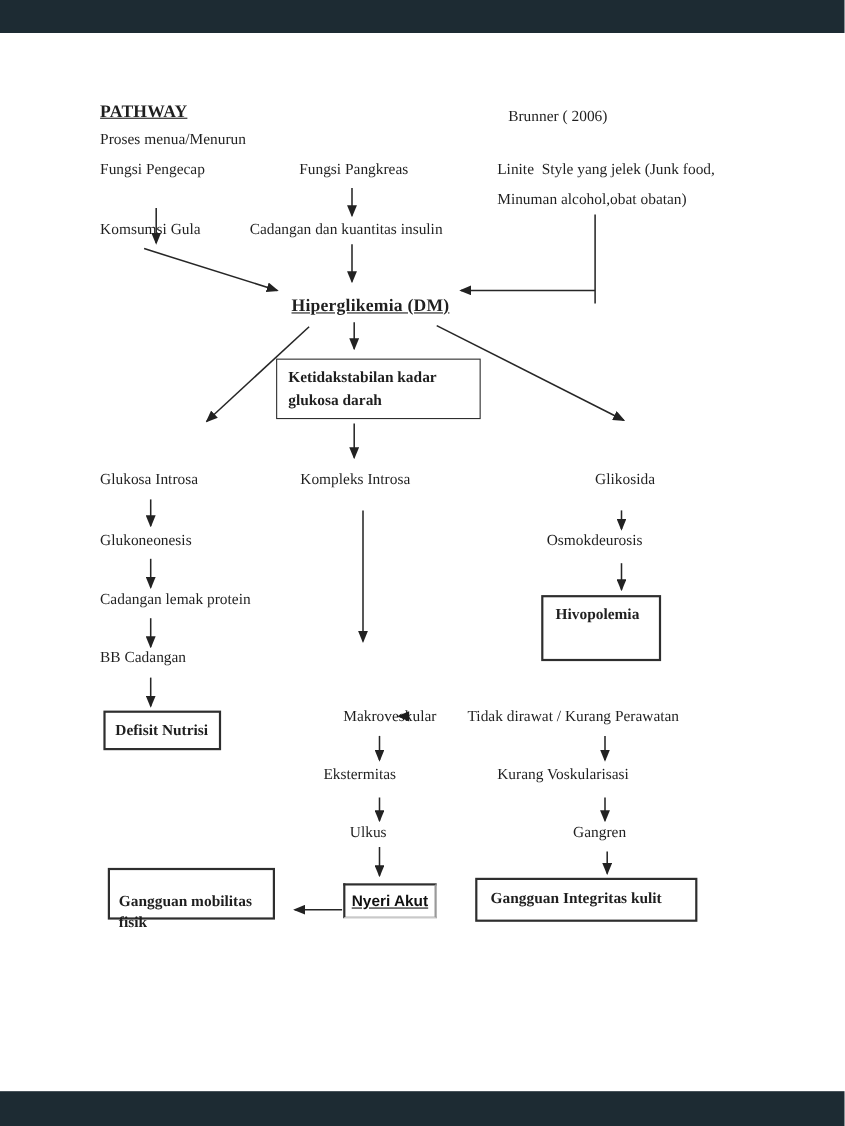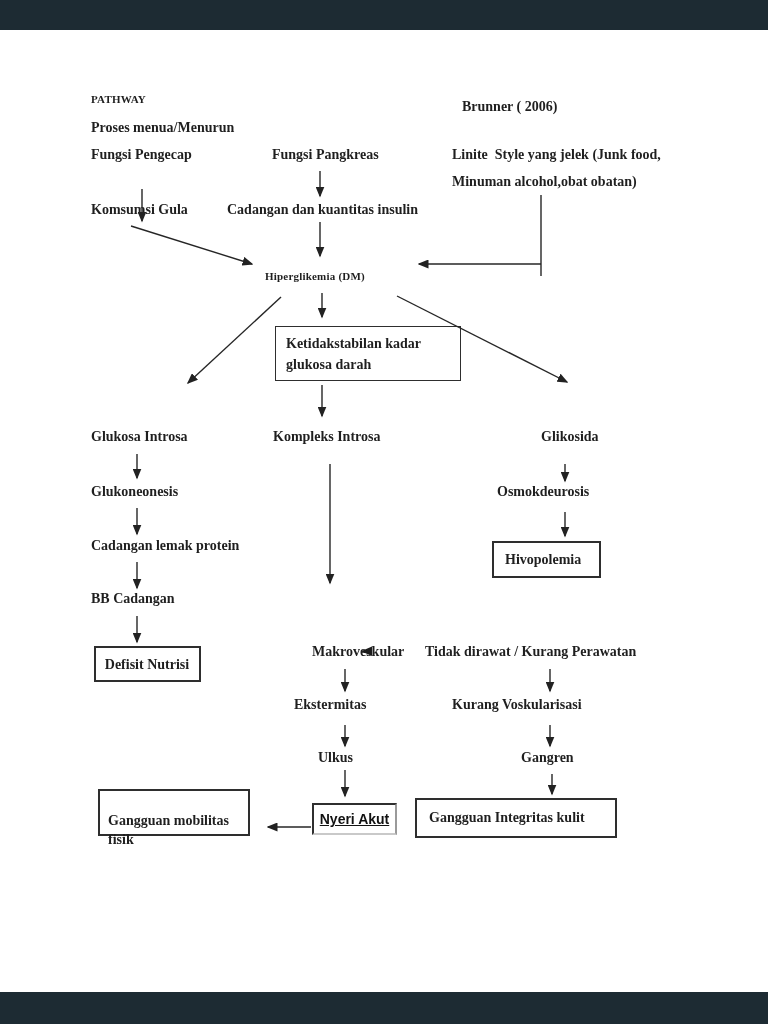--- a/index.html
+++ b/index.html
@@ -1,31 +1,31 @@
 <!DOCTYPE html>
 <html><head>
 <meta charset="utf-8">
 <style>
   html,body{margin:0;padding:0;background:#ffffff;}
   .stage{position:relative;width:768px;height:1024px;background:#ffffff;overflow:hidden;
          font-family:"Liberation Serif", serif;}
   .bar{position:absolute;left:0;width:768px;background:#1d2b33;z-index:6;}
   .bar.top{top:0;height:30px;}
   .bar.bottom{top:992px;height:32px;}
-  .t{position:absolute;white-space:pre;color:#1f1f1f;font-size:14px;line-height:1.15;z-index:2;font-weight:bold;}
+  .t{position:absolute;white-space:pre;color:#1f1f1f;font-size:14px;line-height:1.15;z-index:2;}
   .b{font-weight:bold;}
-  .big{font-size:11px;letter-spacing:.2px;}
+  .big{font-size:16px;letter-spacing:.2px;text-decoration:underline;}
   .box{position:absolute;box-sizing:border-box;border:2px solid #2e2e2e;background:#ffffff;
        color:#1f1f1f;font-weight:bold;font-size:14px;line-height:19px;z-index:2;}
-  .box.thin{border-width:1.5px;margin-left:24px;}
+  .box.thin{border-width:1.5px;}
   #ketidakstabilan-box{left:251px;top:326px;width:186px;height:55px;padding:6px 10px;line-height:21px;}
-  #hivopolemia-box{left:492px;top:541px;width:109px;height:37px;padding:7px 0 0 11px;}
+  #hivopolemia-box{left:492px;top:541px;width:109px;height:60px;padding:7px 0 0 11px;}
   #defisit-box{left:94px;top:646px;width:107px;height:36px;padding:7px 1px 0 0;text-align:center;}
   #mobilitas-box{left:98px;top:789px;width:152px;height:47px;padding:20px 8px;}
-  #integritas-box{left:415px;top:798px;width:202px;height:40px;padding:8px 0 12px 12px;}
+  #integritas-box{left:432px;top:798px;width:202px;height:40px;padding:8px 0 12px 12px;}
   #nyeri-box{left:312px;top:803px;width:85px;height:32px;text-align:center;line-height:28px;
              font-family:"Liberation Sans", sans-serif;font-weight:bold;font-size:14px;color:#111;
              border:2px solid #2f2f2f;border-right-color:#9a9a9a;border-bottom-color:#c9c9c9;
              position:absolute;box-sizing:border-box;background:#fff;z-index:2;text-decoration:underline;}
   svg.arrows{position:absolute;left:0;top:0;z-index:3;pointer-events:none;}
   svg.arrows line{stroke:#262626;stroke-width:1.4;}
 </style>
 </head>
 <body>
 

